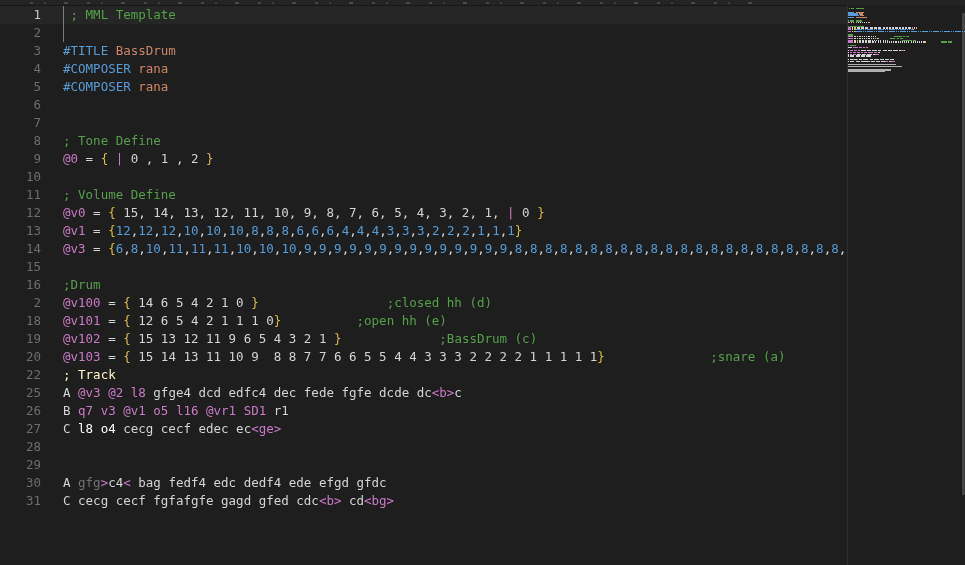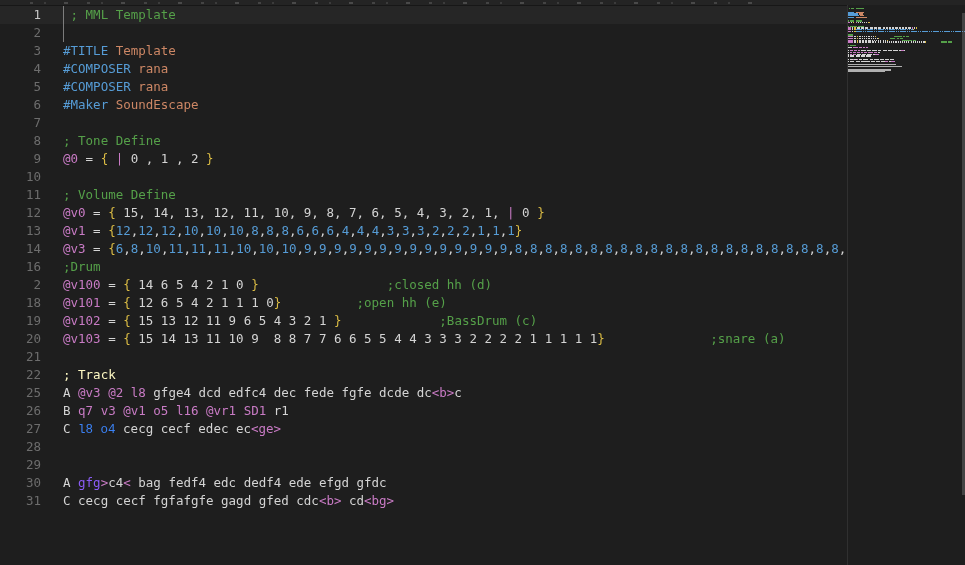--- a/index.html
+++ b/index.html
@@ -38,33 +38,32 @@
         <div class="line cur">
           <span class="ln">1</span>
           <span class="lc"><span style="color: rgb(85, 160, 73);"> ; MML Template</span></span>
         </div>
         <div class="line">
           <span class="ln">2</span>
           <span class="lc"></span>
         </div>
         <div class="line">
           <span class="ln">3</span>
-          <span class="lc"><span style="color: rgb(86, 156, 214);">#TITLE</span><span style="color: rgb(205, 135, 101);"> Template</span></span>
+          <span class="lc"><span style="color: rgb(86, 156, 214);">#TITLE</span><span style="color: rgb(205, 135, 101);"> BassDrum</span></span>
         </div>
         <div class="line">
           <span class="ln">4</span>
           <span class="lc"><span style="color: rgb(86, 156, 214);">#COMPOSER</span><span style="color: rgb(205, 135, 101);"> rana</span></span>
         </div>
         <div class="line">
           <span class="ln">5</span>
           <span class="lc"><span style="color: rgb(86, 156, 214);">#COMPOSER</span><span style="color: rgb(205, 135, 101);"> rana</span></span>
         </div>
         <div class="line">
           <span class="ln">6</span>
-          <span class="lc"><span style="color: rgb(86, 156, 214);">#Maker</span><span style="color: rgb(205, 135, 101);"> SoundEscape</span></span>
         </div>
         <div class="line">
           <span class="ln">7</span>
           <span class="lc"></span>
         </div>
         <div class="line">
           <span class="ln">8</span>
           <span class="lc"><span style="color: rgb(85, 160, 73);">; Tone Define</span></span>
         </div>
         <div class="line">
@@ -85,69 +84,69 @@
         </div>
         <div class="line">
           <span class="ln">13</span>
           <span class="lc"><span style="color: rgb(201, 123, 197);">@v1</span><span style="color: rgb(212, 212, 212);"> = </span><span style="color: rgb(220, 189, 69);">{</span><span style="color: rgb(86, 156, 214);">12</span><span style="color: rgb(212, 212, 212);">,</span><span style="color: rgb(86, 156, 214);">12</span><span style="color: rgb(212, 212, 212);">,</span><span style="color: rgb(86, 156, 214);">12</span><span style="color: rgb(212, 212, 212);">,</span><span style="color: rgb(86, 156, 214);">10</span><span style="color: rgb(212, 212, 212);">,</span><span style="color: rgb(86, 156, 214);">10</span><span style="color: rgb(212, 212, 212);">,</span><span style="color: rgb(86, 156, 214);">10</span><span style="color: rgb(212, 212, 212);">,</span><span style="color: rgb(86, 156, 214);">8</span><span style="color: rgb(212, 212, 212);">,</span><span style="color: rgb(86, 156, 214);">8</span><span style="color: rgb(212, 212, 212);">,</span><span style="color: rgb(86, 156, 214);">8</span><span style="color: rgb(212, 212, 212);">,</span><span style="color: rgb(86, 156, 214);">6</span><span style="color: rgb(212, 212, 212);">,</span><span style="color: rgb(86, 156, 214);">6</span><span style="color: rgb(212, 212, 212);">,</span><span style="color: rgb(86, 156, 214);">6</span><span style="color: rgb(212, 212, 212);">,</span><span style="color: rgb(86, 156, 214);">4</span><span style="color: rgb(212, 212, 212);">,</span><span style="color: rgb(86, 156, 214);">4</span><span style="color: rgb(212, 212, 212);">,</span><span style="color: rgb(86, 156, 214);">4</span><span style="color: rgb(212, 212, 212);">,</span><span style="color: rgb(86, 156, 214);">3</span><span style="color: rgb(212, 212, 212);">,</span><span style="color: rgb(86, 156, 214);">3</span><span style="color: rgb(212, 212, 212);">,</span><span style="color: rgb(86, 156, 214);">3</span><span style="color: rgb(212, 212, 212);">,</span><span style="color: rgb(86, 156, 214);">2</span><span style="color: rgb(212, 212, 212);">,</span><span style="color: rgb(86, 156, 214);">2</span><span style="color: rgb(212, 212, 212);">,</span><span style="color: rgb(86, 156, 214);">2</span><span style="color: rgb(212, 212, 212);">,</span><span style="color: rgb(86, 156, 214);">1</span><span style="color: rgb(212, 212, 212);">,</span><span style="color: rgb(86, 156, 214);">1</span><span style="color: rgb(212, 212, 212);">,</span><span style="color: rgb(86, 156, 214);">1</span><span style="color: rgb(220, 189, 69);">}</span></span>
         </div>
         <div class="line">
           <span class="ln">14</span>
           <span class="lc"><span style="color: rgb(201, 123, 197);">@v3</span><span style="color: rgb(212, 212, 212);"> = </span><span style="color: rgb(220, 189, 69);">{</span><span style="color: rgb(86, 156, 214);">6</span><span style="color: rgb(212, 212, 212);">,</span><span style="color: rgb(86, 156, 214);">8</span><span style="color: rgb(212, 212, 212);">,</span><span style="color: rgb(86, 156, 214);">10</span><span style="color: rgb(212, 212, 212);">,</span><span style="color: rgb(86, 156, 214);">11</span><span style="color: rgb(212, 212, 212);">,</span><span style="color: rgb(86, 156, 214);">11</span><span style="color: rgb(212, 212, 212);">,</span><span style="color: rgb(86, 156, 214);">11</span><span style="color: rgb(212, 212, 212);">,</span><span style="color: rgb(86, 156, 214);">10</span><span style="color: rgb(212, 212, 212);">,</span><span style="color: rgb(86, 156, 214);">10</span><span style="color: rgb(212, 212, 212);">,</span><span style="color: rgb(86, 156, 214);">10</span><span style="color: rgb(212, 212, 212);">,</span><span style="color: rgb(86, 156, 214);">9</span><span style="color: rgb(212, 212, 212);">,</span><span style="color: rgb(86, 156, 214);">9</span><span style="color: rgb(212, 212, 212);">,</span><span style="color: rgb(86, 156, 214);">9</span><span style="color: rgb(212, 212, 212);">,</span><span style="color: rgb(86, 156, 214);">9</span><span style="color: rgb(212, 212, 212);">,</span><span style="color: rgb(86, 156, 214);">9</span><span style="color: rgb(212, 212, 212);">,</span><span style="color: rgb(86, 156, 214);">9</span><span style="color: rgb(212, 212, 212);">,</span><span style="color: rgb(86, 156, 214);">9</span><span style="color: rgb(212, 212, 212);">,</span><span style="color: rgb(86, 156, 214);">9</span><span style="color: rgb(212, 212, 212);">,</span><span style="color: rgb(86, 156, 214);">9</span><span style="color: rgb(212, 212, 212);">,</span><span style="color: rgb(86, 156, 214);">9</span><span style="color: rgb(212, 212, 212);">,</span><span style="color: rgb(86, 156, 214);">9</span><span style="color: rgb(212, 212, 212);">,</span><span style="color: rgb(86, 156, 214);">9</span><span style="color: rgb(212, 212, 212);">,</span><span style="color: rgb(86, 156, 214);">9</span><span style="color: rgb(212, 212, 212);">,</span><span style="color: rgb(86, 156, 214);">9</span><span style="color: rgb(212, 212, 212);">,</span><span style="color: rgb(86, 156, 214);">8</span><span style="color: rgb(212, 212, 212);">,</span><span style="color: rgb(86, 156, 214);">8</span><span style="color: rgb(212, 212, 212);">,</span><span style="color: rgb(86, 156, 214);">8</span><span style="color: rgb(212, 212, 212);">,</span><span style="color: rgb(86, 156, 214);">8</span><span style="color: rgb(212, 212, 212);">,</span><span style="color: rgb(86, 156, 214);">8</span><span style="color: rgb(212, 212, 212);">,</span><span style="color: rgb(86, 156, 214);">8</span><span style="color: rgb(212, 212, 212);">,</span><span style="color: rgb(86, 156, 214);">8</span><span style="color: rgb(212, 212, 212);">,</span><span style="color: rgb(86, 156, 214);">8</span><span style="color: rgb(212, 212, 212);">,</span><span style="color: rgb(86, 156, 214);">8</span><span style="color: rgb(212, 212, 212);">,</span><span style="color: rgb(86, 156, 214);">8</span><span style="color: rgb(212, 212, 212);">,</span><span style="color: rgb(86, 156, 214);">8</span><span style="color: rgb(212, 212, 212);">,</span><span style="color: rgb(86, 156, 214);">8</span><span style="color: rgb(212, 212, 212);">,</span><span style="color: rgb(86, 156, 214);">8</span><span style="color: rgb(212, 212, 212);">,</span><span style="color: rgb(86, 156, 214);">8</span><span style="color: rgb(212, 212, 212);">,</span><span style="color: rgb(86, 156, 214);">8</span><span style="color: rgb(212, 212, 212);">,</span><span style="color: rgb(86, 156, 214);">8</span><span style="color: rgb(212, 212, 212);">,</span><span style="color: rgb(86, 156, 214);">8</span><span style="color: rgb(212, 212, 212);">,</span><span style="color: rgb(86, 156, 214);">8</span><span style="color: rgb(212, 212, 212);">,</span><span style="color: rgb(86, 156, 214);">8</span><span style="color: rgb(212, 212, 212);">,</span><span style="color: rgb(86, 156, 214);">8</span><span style="color: rgb(212, 212, 212);">,</span><span style="color: rgb(86, 156, 214);">8</span><span style="color: rgb(212, 212, 212);">,</span><span style="color: rgb(86, 156, 214);">8</span><span style="color: rgb(212, 212, 212);">,</span><span style="color: rgb(86, 156, 214);">7</span></span>
         </div>
         <div class="line">
+          <span class="ln">15</span>
+          <span class="lc"></span>
+        </div>
+        <div class="line">
           <span class="ln">16</span>
           <span class="lc"><span style="color: rgb(85, 160, 73);">;Drum</span></span>
         </div>
         <div class="line">
           <span class="ln">2</span>
           <span class="lc"><span style="color: rgb(201, 123, 197);">@v100</span><span style="color: rgb(212, 212, 212);"> = </span><span style="color: rgb(220, 189, 69);">{</span><span style="color: rgb(212, 212, 212);"> 14 6 5 4 2 1 0 </span><span style="color: rgb(220, 189, 69);">}</span><span style="color: rgb(212, 212, 212);">                 </span><span style="color: rgb(85, 160, 73);">;closed hh (d)</span></span>
         </div>
         <div class="line">
           <span class="ln">18</span>
           <span class="lc"><span style="color: rgb(201, 123, 197);">@v101</span><span style="color: rgb(212, 212, 212);"> = </span><span style="color: rgb(220, 189, 69);">{</span><span style="color: rgb(212, 212, 212);"> 12 6 5 4 2 1 1 1 0</span><span style="color: rgb(220, 189, 69);">}</span><span style="color: rgb(212, 212, 212);">          </span><span style="color: rgb(85, 160, 73);">;open hh (e)</span></span>
         </div>
         <div class="line">
           <span class="ln">19</span>
           <span class="lc"><span style="color: rgb(201, 123, 197);">@v102</span><span style="color: rgb(212, 212, 212);"> = </span><span style="color: rgb(220, 189, 69);">{</span><span style="color: rgb(212, 212, 212);"> 15 13 12 11 9 6 5 4 3 2 1 </span><span style="color: rgb(220, 189, 69);">}</span><span style="color: rgb(212, 212, 212);">             </span><span style="color: rgb(85, 160, 73);">;BassDrum (c)</span></span>
         </div>
         <div class="line">
           <span class="ln">20</span>
           <span class="lc"><span style="color: rgb(201, 123, 197);">@v103</span><span style="color: rgb(212, 212, 212);"> = </span><span style="color: rgb(220, 189, 69);">{</span><span style="color: rgb(212, 212, 212);"> 15 14 13 11 10 9  8 8 7 7 6 6 5 5 4 4 3 3 3 2 2 2 2 1 1 1 1 1</span><span style="color: rgb(220, 189, 69);">}</span><span style="color: rgb(212, 212, 212);">              </span><span style="color: rgb(85, 160, 73);">;snare (a)</span></span>
         </div>
         <div class="line">
-          <span class="ln">21</span>
-          <span class="lc"></span>
-        </div>
-        <div class="line">
           <span class="ln">22</span>
           <span class="lc"><span style="color: #fef9c3;">; Track</span></span>
         </div>
         <div class="line">
           <span class="ln">25</span>
           <span class="lc"><span style="color: rgb(212, 212, 212);">A </span><span style="color: rgb(201, 123, 197);">@v3 @2 l8 </span><span style="color: rgb(212, 212, 212);">gfge4 dcd edfc4 dec fede fgfe dcde dc</span><span style="color: rgb(201, 123, 197);">&lt;b&gt;</span><span style="color: rgb(212, 212, 212);">c</span></span>
         </div>
         <div class="line">
           <span class="ln">26</span>
           <span class="lc"><span style="color: rgb(212, 212, 212);">B </span><span style="color: rgb(201, 123, 197);">q7 v3 @v1 o5 l16 @vr1 SD1 </span><span style="color: rgb(212, 212, 212);">r1</span></span>
         </div>
         <div class="line">
           <span class="ln">27</span>
-          <span class="lc"><span style="color: rgb(212, 212, 212);">C </span><span style="color: #3b82f6; font-family: Liberation Mono, monospace;">l8 o4 </span><span style="color: rgb(212, 212, 212);">cecg cecf edec ec</span><span style="color: rgb(201, 123, 197);">&lt;ge&gt;</span></span>
+          <span class="lc"><span style="color: rgb(212, 212, 212);">C </span><span style="color: #ffffff;">l8 o4 </span><span style="color: rgb(212, 212, 212);">cecg cecf edec ec</span><span style="color: rgb(201, 123, 197);">&lt;ge&gt;</span></span>
         </div>
         <div class="line">
           <span class="ln">28</span>
         </div>
         <div class="line">
           <span class="ln">29</span>
           <span class="lc"></span>
         </div>
         <div class="line">
           <span class="ln">30</span>
-          <span class="lc"><span style="color: rgb(212, 212, 212);">A </span><span style="color: #8b5cf6;">gfg</span><span style="color: rgb(201, 123, 197);">&gt;</span><span style="color: rgb(212, 212, 212);">c4</span><span style="color: rgb(201, 123, 197);">&lt;</span><span style="color: rgb(212, 212, 212);"> bag fedf4 edc dedf4 ede efgd gfdc</span></span>
+          <span class="lc"><span style="color: rgb(212, 212, 212);">A </span><span style="color: #737373;">gfg</span><span style="color: rgb(201, 123, 197);">&gt;</span><span style="color: rgb(212, 212, 212);">c4</span><span style="color: rgb(201, 123, 197);">&lt;</span><span style="color: rgb(212, 212, 212);"> bag fedf4 edc dedf4 ede efgd gfdc</span></span>
         </div>
         <div class="line">
           <span class="ln">31</span>
           <span class="lc"><span style="color: rgb(212, 212, 212);">C </span><span style="color: rgb(212, 212, 212);">cecg cecf fgfafgfe gagd gfed cdc</span><span style="color: rgb(201, 123, 197);">&lt;b&gt;</span><span style="color: rgb(212, 212, 212);"> cd</span><span style="color: rgb(201, 123, 197);">&lt;bg&gt;</span></span>
         </div>
       </div>
     <div class="cursor"></div>
     <div class="minimap" id="minimap-lines">
         <div class="mm-row"><i style="width: 1.08px;"></i><i style="width: 1.08px; background: rgb(85, 160, 73);"></i><i style="width: 1.08px;"></i><i style="width: 3.24px; background: rgb(85, 160, 73);"></i><i style="width: 1.08px;"></i><i style="width: 8.64px; background: rgb(85, 160, 73);"></i></div>
         <div class="mm-row"></div>

